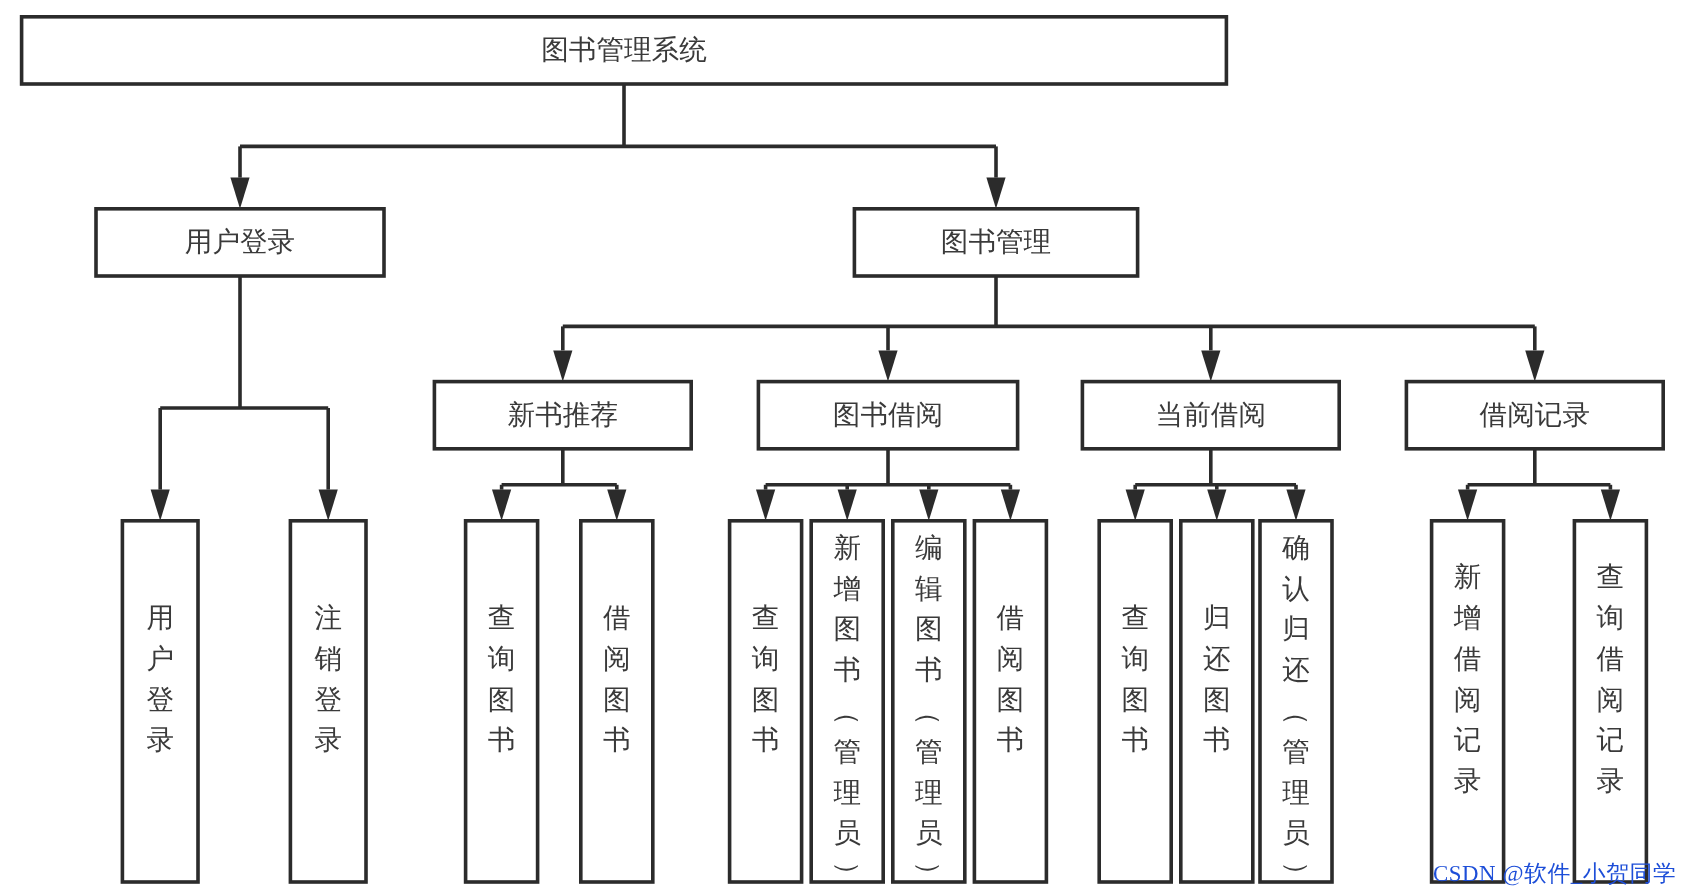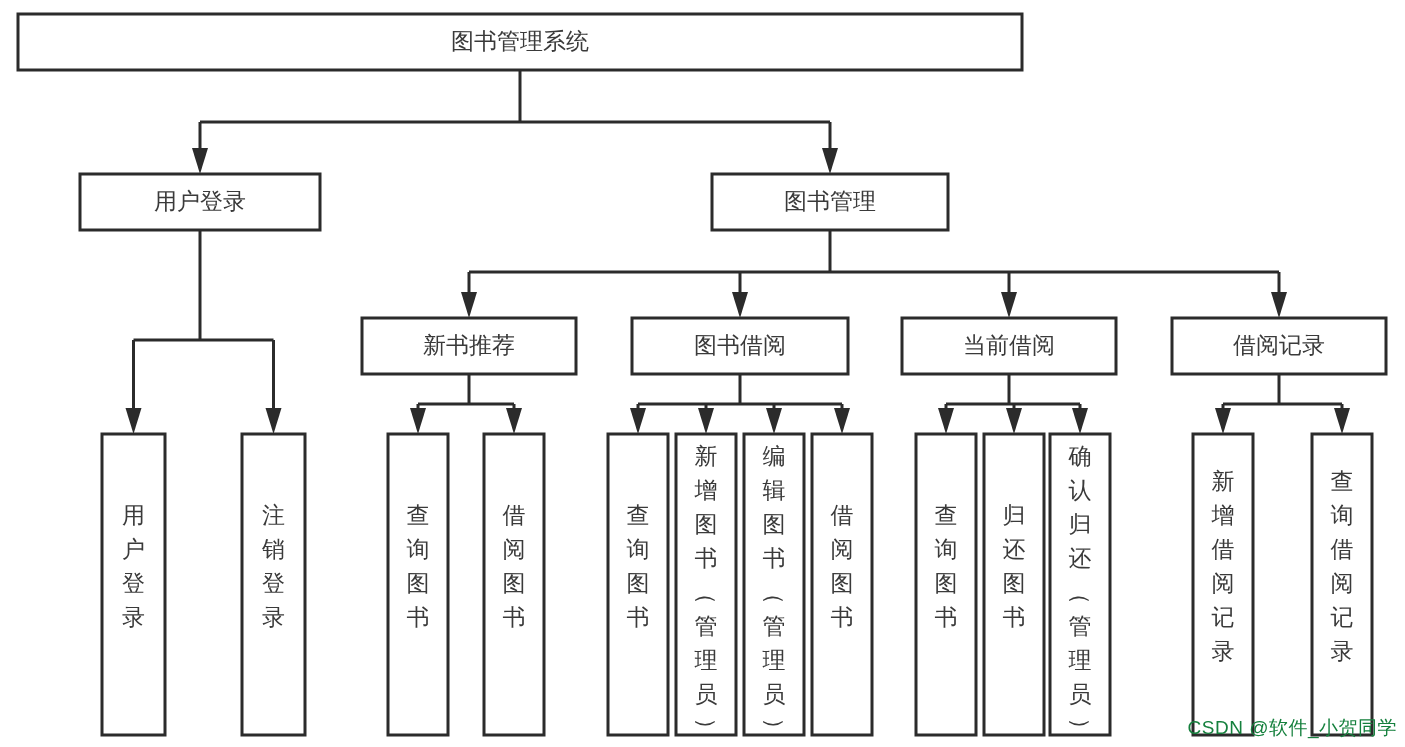--- a/index.html
+++ b/index.html
@@ -46,23 +46,23 @@
   .node-label-v {
     fill: #3a3a3a;
     font-family: "Liberation Sans", "DejaVu Sans", sans-serif;
     font-size: 23px;
     text-anchor: middle;
   }
   .watermark {
     position: absolute;
     right: 8px;
     bottom: 6px;
-    font-family: Liberation Sans, sans-serif;
+    font-family: Liberation Serif, serif;
     font-size: 19px;
-    color: #15803d;
+    color: #1d4ed8;
     letter-spacing: 0.5px;
     white-space: nowrap;
     pointer-events: none;
   }
 </style>
 </head>
 <body>
 
 <svg id="diagram" viewBox="0 0 1405 747">
   <defs>

